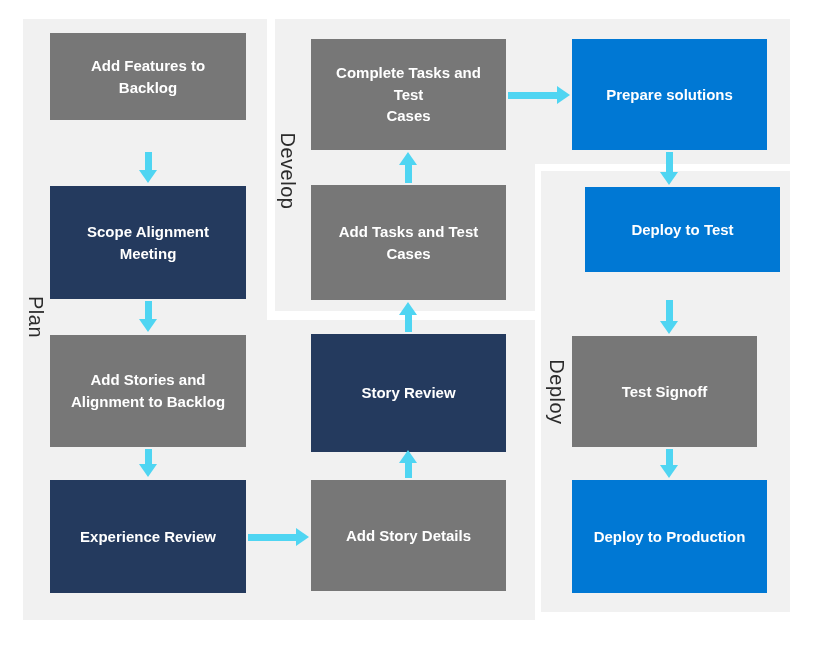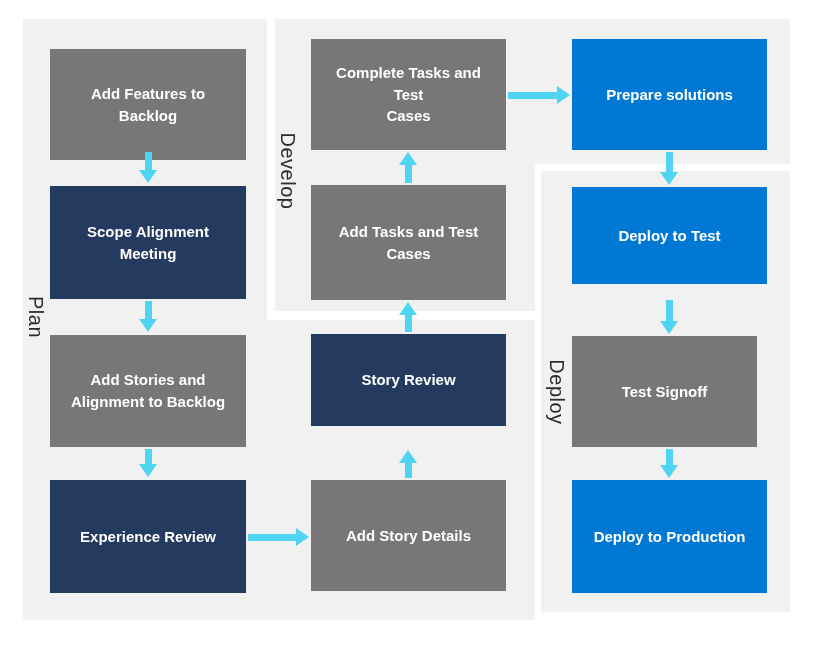--- a/index.html
+++ b/index.html
@@ -82,34 +82,34 @@
   <div class="panel" style="left:23px; top:19px; width:244px; height:601px"></div>
   <div class="panel" style="left:23px; top:320px; width:512px; height:300px"></div>
   <div class="panel" style="left:275px; top:19px; width:515px; height:145px"></div>
   <div class="panel" style="left:275px; top:19px; width:260px; height:292px"></div>
   <div class="panel" style="left:541px; top:171px; width:249px; height:441px"></div>
 
   <div class="lane-label" style="left:-9px; top:306px">Plan</div>
   <div class="lane-label" style="left:243px; top:160px">Develop</div>
   <div class="lane-label" style="left:512px; top:381px">Deploy</div>
 
-  <div class="box" style="left:50px; top:49px; width:196px; height:111px" data-variant="gray">Add Features to Backlog</div>
+  <div class="box" style="left:50px; top:33px; width:196px; height:87px" data-variant="gray">Add Features to Backlog</div>
   <div class="box" style="left:50px; top:186px; width:196px; height:113px" data-variant="navy">Scope Alignment Meeting</div>
   <div class="box" style="left:50px; top:335px; width:196px; height:112px" data-variant="gray">Add Stories and
 Alignment to Backlog</div>
   <div class="box" style="left:50px; top:480px; width:196px; height:113px" data-variant="navy">Experience Review</div>
 
   <div class="box" style="left:311px; top:185px; width:195px; height:115px" data-variant="gray">Add Tasks and Test Cases</div>
   <div class="box" style="left:311px; top:39px; width:195px; height:111px" data-variant="gray">Complete Tasks and Test
 Cases</div>
-  <div class="box" style="left:311px; top:334px; width:195px; height:92px" data-variant="navy">Story Review</div>
+  <div class="box" style="left:311px; top:334px; width:195px; height:118px" data-variant="navy">Story Review</div>
   <div class="box" style="left:311px; top:480px; width:195px; height:111px" data-variant="gray">Add Story Details</div>
 
   <div class="box" style="left:572px; top:39px; width:195px; height:111px" data-variant="blue">Prepare solutions</div>
-  <div class="box" style="left:572px; top:187px; width:195px; height:97px" data-variant="blue">Deploy to Test</div>
+  <div class="box" style="left:585px; top:187px; width:195px; height:85px" data-variant="blue">Deploy to Test</div>
   <div class="box" style="left:572px; top:336px; width:185px; height:111px" data-variant="gray">Test Signoff</div>
   <div class="box" style="left:572px; top:480px; width:195px; height:113px" data-variant="blue">Deploy to Production</div>
 
   <div class="arrow arrow-down" style="left:139px; top:152px; width:18px; height:31px">
     <span class="shaft"></span>
       <span class="head"></span>
   </div>
   <div class="arrow arrow-down" style="left:139px; top:301px; width:18px; height:31px">
     <span class="shaft"></span>
       <span class="head"></span>

